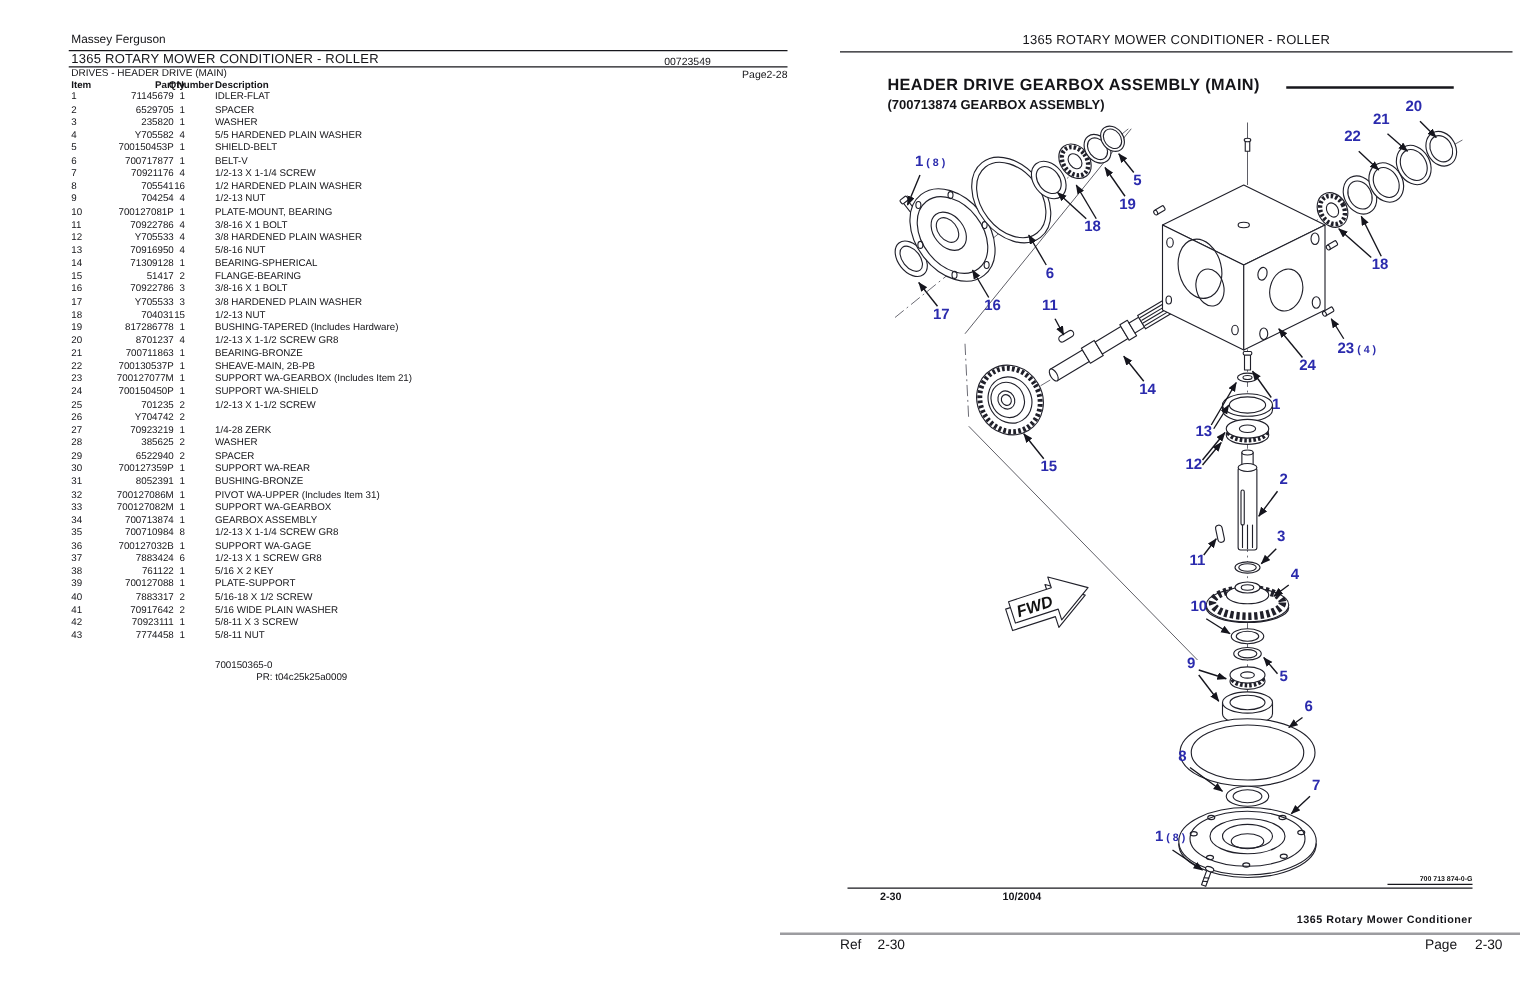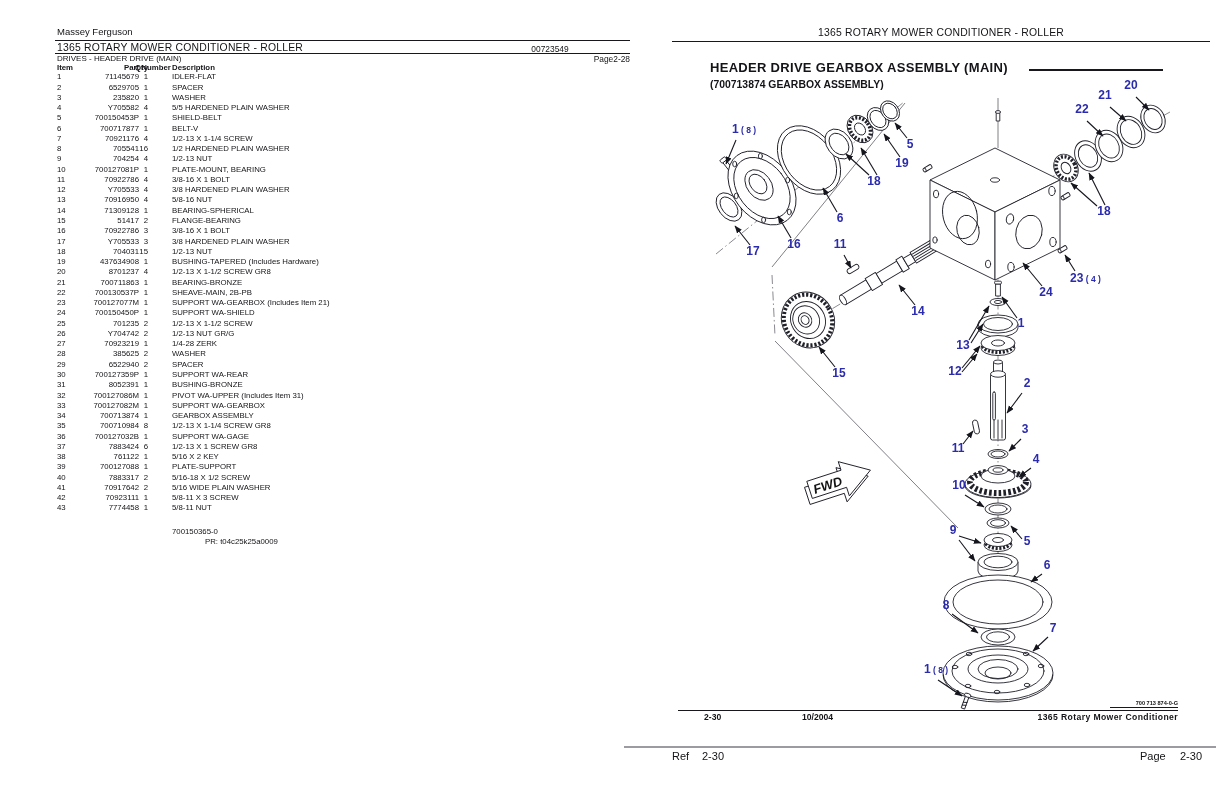--- a/index.html
+++ b/index.html
@@ -26,21 +26,21 @@
   .fn2{left:172px;top:537px;font-size:7.8px;margin-left:33px;}
   
   .right-page{position:absolute;left:672px;top:0;width:540px;height:792px;}
   .rp-title{position:absolute;top:27px;left:0;width:538px;text-align:center;font-size:10.4px;letter-spacing:.2px;}
   .rp-rule{position:absolute;top:41px;left:0;width:538px;border-top:1.6px solid #17171c;}
   .sec-title{position:absolute;top:60px;left:38px;font-size:13px;font-weight:bold;letter-spacing:.3px;}
   .sec-rule{position:absolute;top:69px;left:357px;width:134px;border-top:2px solid #17171c;}
   .sec-sub{position:absolute;top:79px;left:38px;font-size:10.4px;font-weight:bold;}
   .dfoot{position:absolute;top:712px;left:0;width:506px;height:14px;font-size:8.6px;font-weight:bold;}
   .df-pg{position:absolute;left:32px;} .df-date{position:absolute;left:130px;}
-  .df-model{position:absolute;right:0;letter-spacing:.4px;}
+  .df-model{position:absolute;right:0;letter-spacing:.4px;margin-top:18px;}
   
   .bot-rule{position:absolute;top:746px;left:624px;width:592px;height:1.6px;background:#9c9ca0;}
   .bb{position:absolute;top:750px;font-size:11px;}
   .bb-ref{left:672px;} .bb-refv{left:702px;} .bb-page{left:1140px;} .bb-pagev{left:1180px;}
 </style>
 </head>
 <body>
 
 <div>
 
@@ -164,21 +164,21 @@
           <span class="c-desc">3/8 HARDENED PLAIN WASHER</span>
         </div>
         <div class="prow">
           <span class="c-item">18</span>
           <span class="c-part">704031</span>
           <span class="c-qty">15</span>
           <span class="c-desc">1/2-13 NUT</span>
         </div>
         <div class="prow">
           <span class="c-item">19</span>
-          <span class="c-part">437634908</span>
+          <span class="c-part">817286778</span>
           <span class="c-qty">1</span>
           <span class="c-desc">BUSHING-TAPERED (Includes Hardware)</span>
         </div>
         <div class="prow">
           <span class="c-item">20</span>
           <span class="c-part">8701237</span>
           <span class="c-qty">4</span>
           <span class="c-desc">1/2-13 X 1-1/2 SCREW GR8</span>
         </div>
         <div class="prow">
@@ -208,21 +208,20 @@
         <div class="prow">
           <span class="c-item">25</span>
           <span class="c-part">701235</span>
           <span class="c-qty">2</span>
           <span class="c-desc">1/2-13 X 1-1/2 SCREW</span>
         </div>
         <div class="prow">
           <span class="c-item">26</span>
           <span class="c-part">Y704742</span>
           <span class="c-qty">2</span>
-          <span class="c-desc">1/2-13 NUT GR/G</span>
         </div>
         <div class="prow">
           <span class="c-item">27</span>
           <span class="c-part">70923219</span>
           <span class="c-qty">1</span>
           <span class="c-desc">1/4-28 ZERK</span>
         </div>
         <div class="prow">
           <span class="c-item">28</span>
           <span class="c-part">385625</span>

